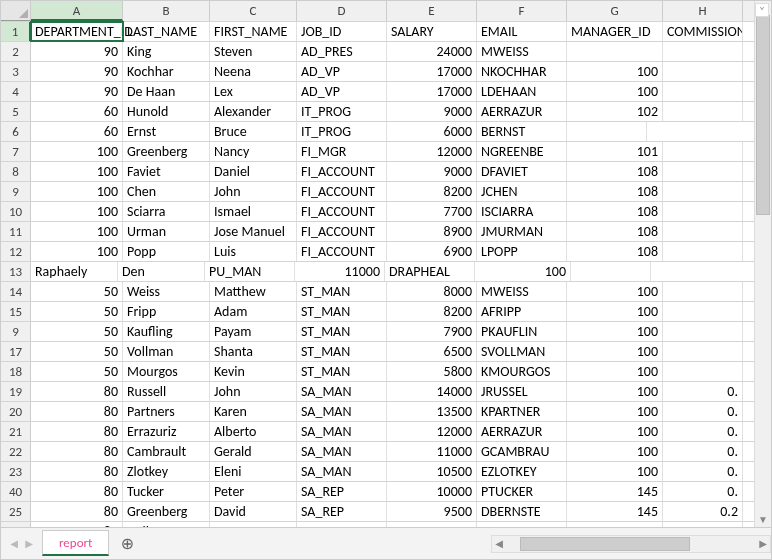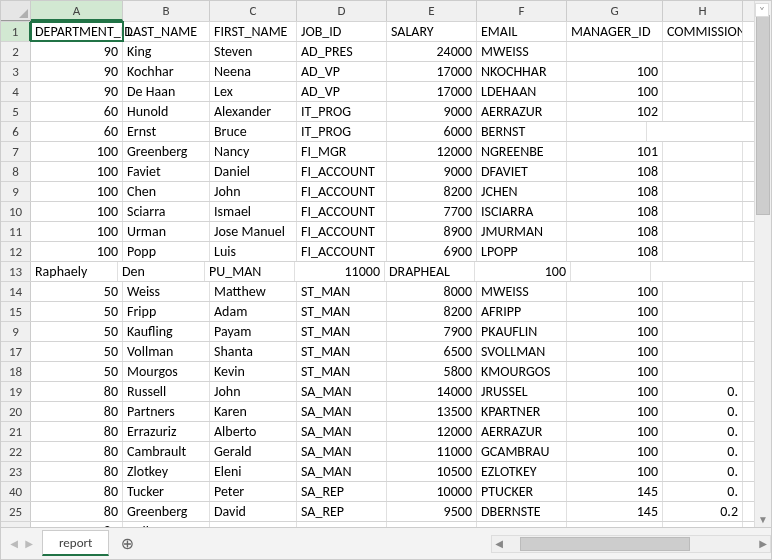--- a/index.html
+++ b/index.html
@@ -125,21 +125,21 @@
   padding: 4px 16px;
   background: #fff;
   border: 1px solid #ccc;
   border-bottom: none;
   font-size: 13px;
   position: relative;
   top: -1px;
 }
 .tab.active {
   border-bottom: 2px solid #217346;
-  color: #404040;
+  color: #ec4899;
   font-weight: 500;
 }
 .add-tab {
   width: 24px; height: 24px;
   display:flex;align-items:center;justify-content:center;
   color:#666;font-size:16px;margin-left:6px;
   border-radius:50%;
 }
 .hscroll {
   margin-left: auto;

